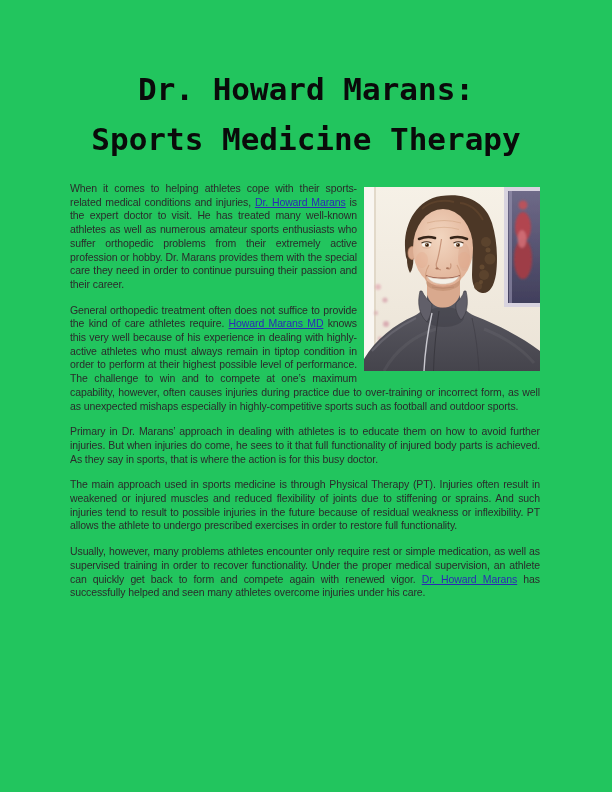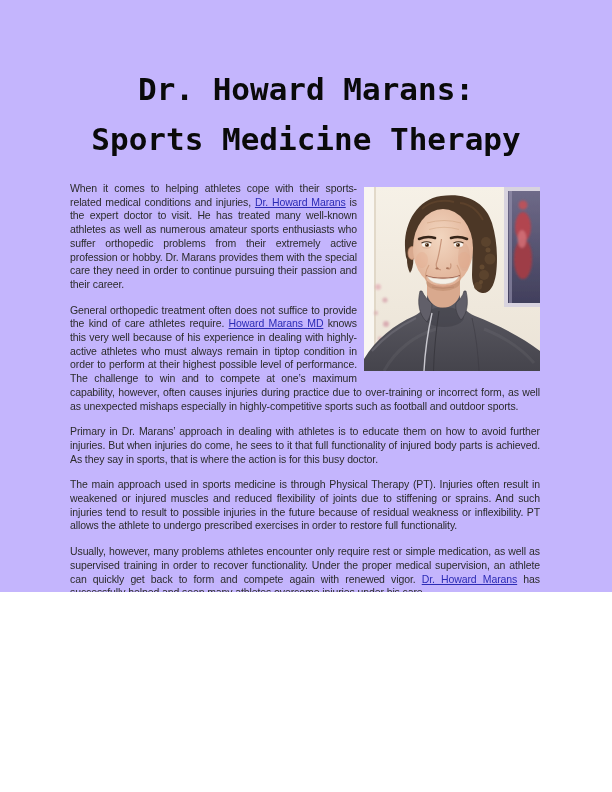--- a/index.html
+++ b/index.html
@@ -3,22 +3,22 @@
 <meta charset="utf-8">
 <style>
   html, body {
     margin: 0;
     padding: 0;
     background: #ffffff;
   }
   .page {
     position: relative;
     width: 612px;
-    height: 592px;
-    background: #c4b5fd;
+    height: 792px;
+    background: #22c55e;
     overflow: hidden;
     font-family: "Liberation Sans", "DejaVu Sans", sans-serif;
   }
   .doc-title {
     margin: 64px 36px 0 36px;
     text-align: center;
     font-family: "DejaVu Sans Mono", "Liberation Mono", monospace;
     font-weight: 700;
     font-size: 31px;
     line-height: 50px;

